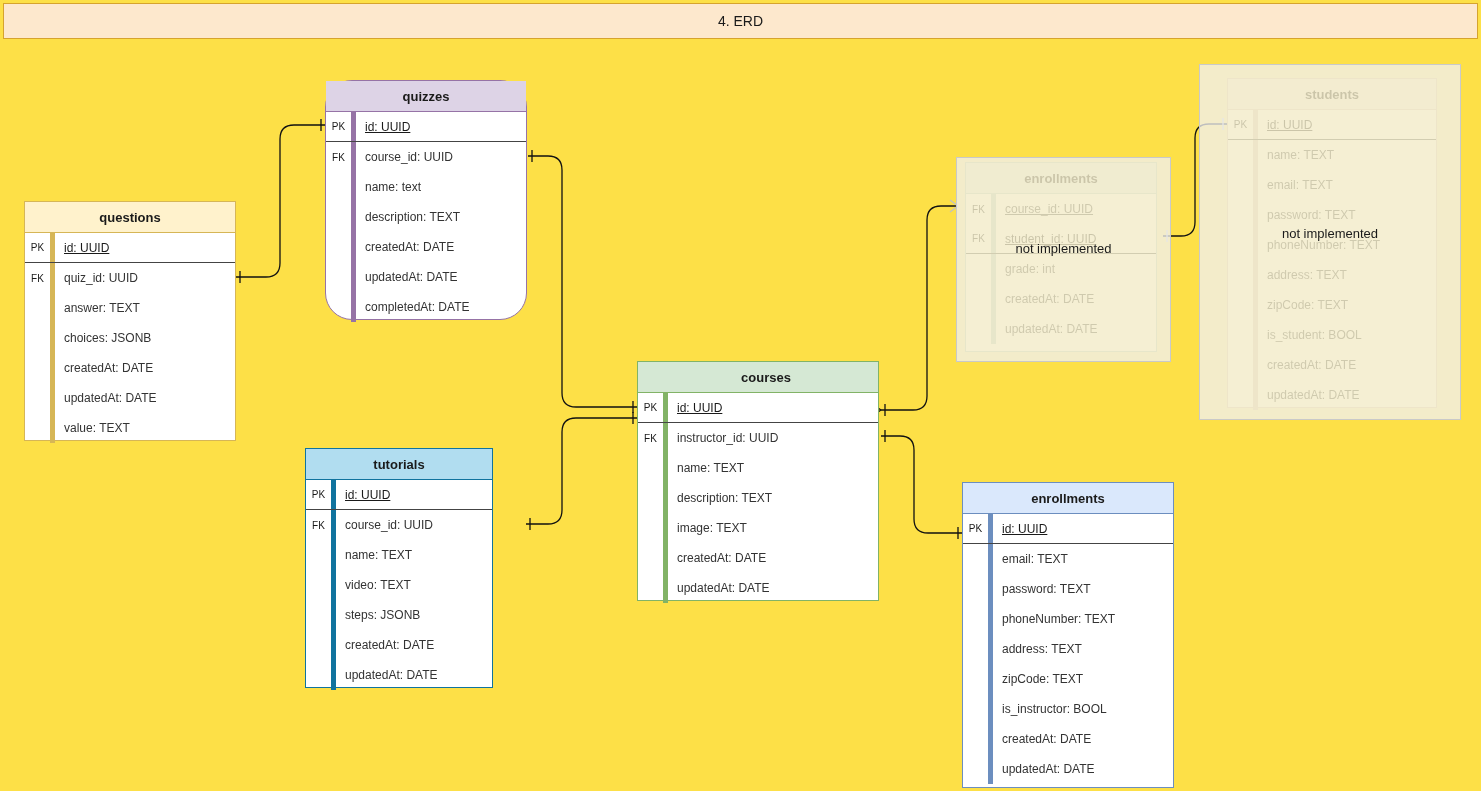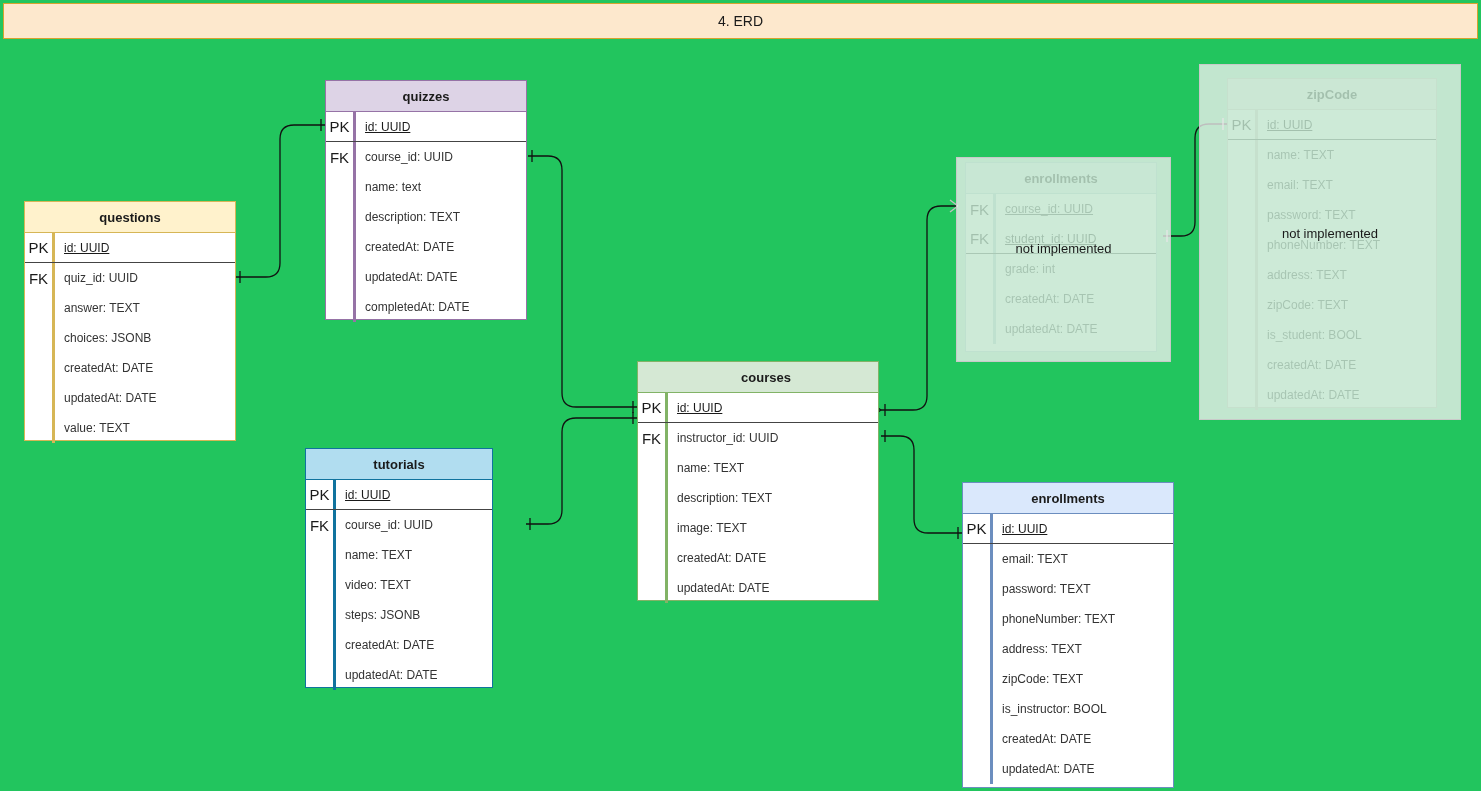--- a/index.html
+++ b/index.html
@@ -6,21 +6,21 @@
   * { box-sizing: border-box; }
   html, body {
     margin: 0; padding: 0;
     background: #ffffff;
     font-family: "Liberation Sans", sans-serif;
   }
   #canvas {
     position: relative;
     width: 1481px;
     height: 791px;
-    background: #22c55e;
+    background: #fde047;
     overflow: hidden;
     text-decoration: underline;
   }
 
   
   .title-banner {
     position: absolute;
     left: 3px; top: 3px;
     width: 1475px; height: 36px;
     background: #fde8cd;
@@ -55,42 +55,42 @@
     height: 30px;
     align-items: center;
   }
   .row .key {
     width: 30px;
     min-width: 30px;
     height: 100%;
     display: flex;
     align-items: center;
     justify-content: center;
-    font-size: 15px;
+    font-size: 10px;
     color: #1a1a1a;
-    border-right: 3px solid #b91c1c;
+    border-right: 5px solid #b91c1c;
   }
   .row .field {
     flex: 1 1 auto;
     padding-left: 9px;
     font-size: 12px;
     color: #333333;
     height: 100%;
     display: flex;
     align-items: center;
   }
   .row.pk-row { border-bottom: 1.6px solid #444444; }
   .row.pk-row .field { text-decoration: underline; color: #1a1a1a; }
 
   
   .e-questions  { border-color: #d6b656; }
   .e-questions  .ent-header { background: #fff2cc; border-bottom-color: #d6b656; }
   .e-questions  .row .key   { border-right-color: #d6b656; }
 
-  .e-quizzes    { border-color: #9673a6; }
+  .e-quizzes    { border-color: #9673a6; border-radius: 27px; }
   .e-quizzes    .ent-header { background: #ddd3e6; border-bottom-color: #9673a6; }
   .e-quizzes    .row .key   { border-right-color: #9673a6; }
 
   .e-tutorials  { border-color: #10739e; }
   .e-tutorials  .ent-header { background: #b1ddf0; border-bottom-color: #10739e; }
   .e-tutorials  .row .key   { border-right-color: #10739e; }
 
   .e-courses    { border-color: #82b366; }
   .e-courses    .ent-header { background: #d5e8d4; border-bottom-color: #82b366; padding-left: 16px; }
   .e-courses    .row .key   { border-right-color: #82b366; }
@@ -366,21 +366,21 @@
       <div class="row">
         <span class="key"></span>
         <span class="field">updatedAt: DATE</span>
       </div>
     </div>
   </div>
   <div class="ni-label" style="left:956px; top:241px; width:215px;">not implemented</div>
 
   <div class="ghost-wrap" style="left:1199px; top:64px; width:262px; height:356px;"></div>
   <div class="entity e-students ghosted" style="left:1227px; top:78px; width:210px; height:330px;">
-    <div class="ent-header">zipCode</div>
+    <div class="ent-header">students</div>
     <div class="rows">
       <div class="row pk-row">
         <span class="key">PK</span>
         <span class="field">id: UUID</span>
       </div>
       <div class="row">
         <span class="key"></span>
         <span class="field">name: TEXT</span>
       </div>
       <div class="row">

